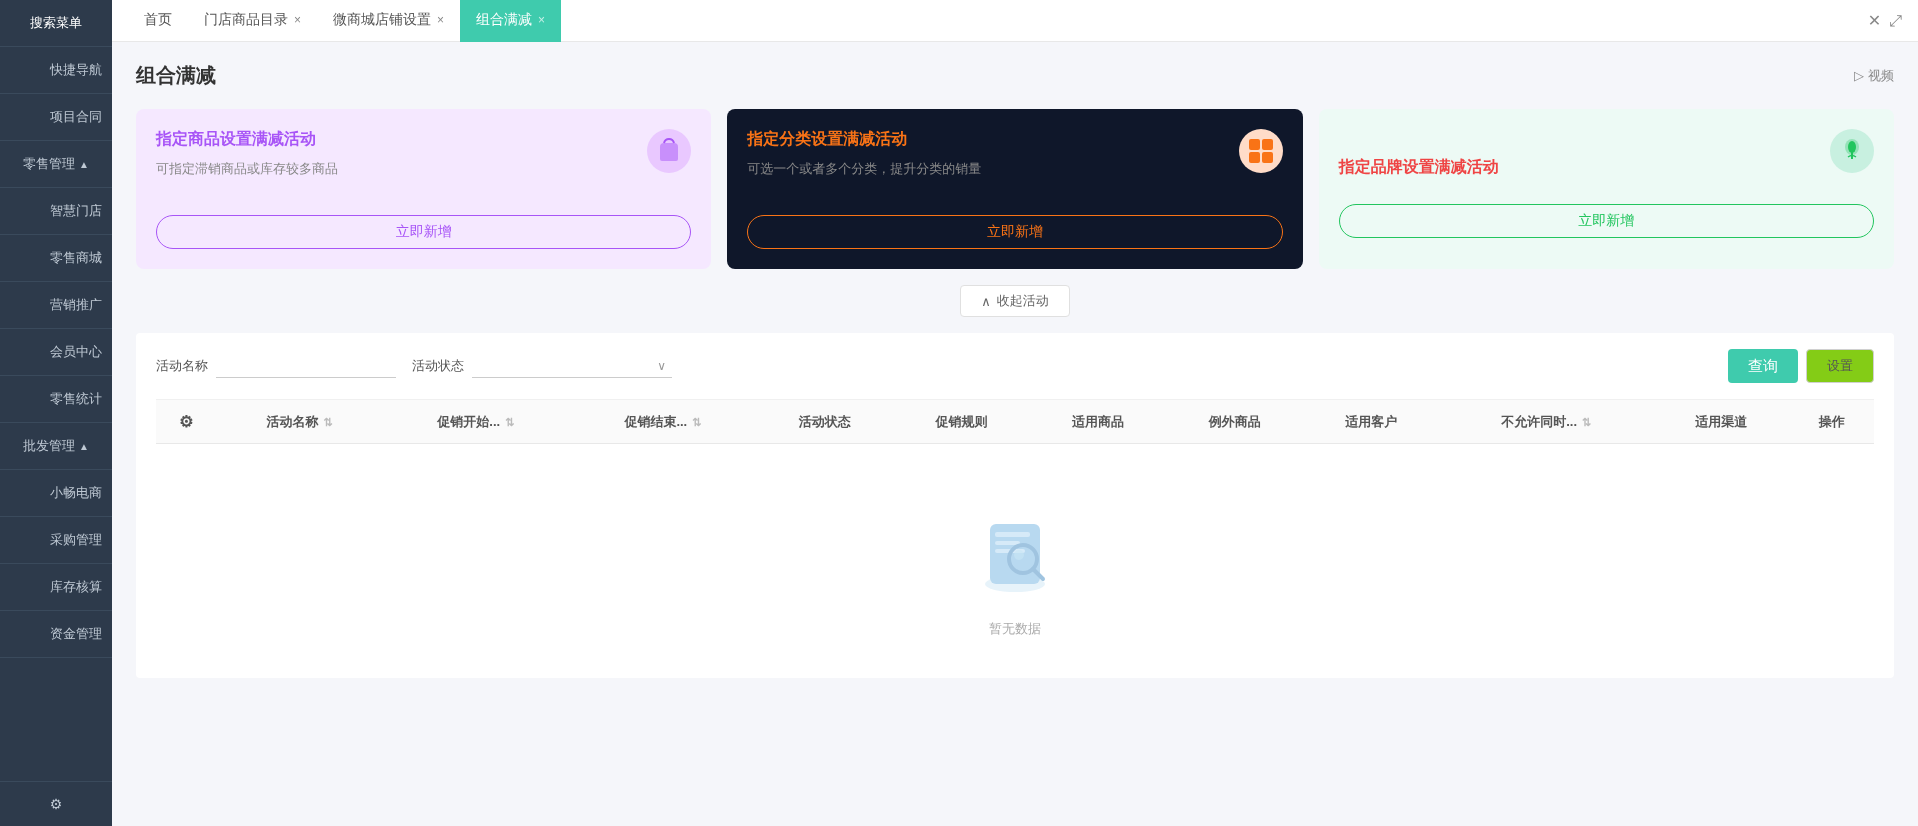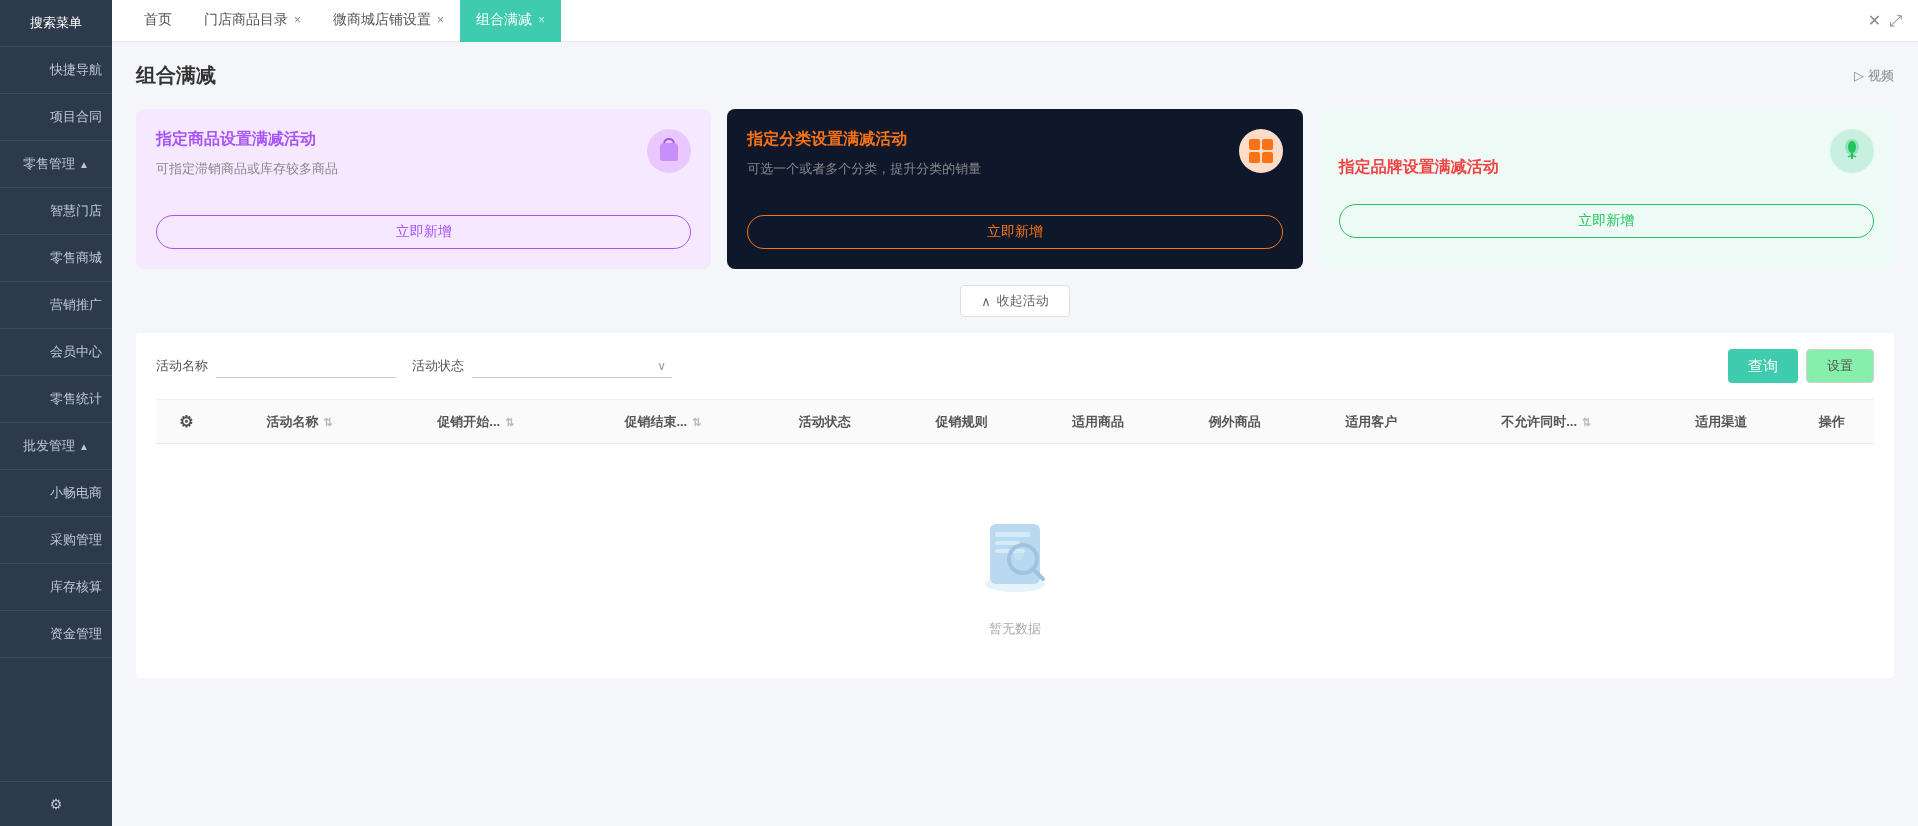--- a/index.html
+++ b/index.html
@@ -256,21 +256,21 @@
     .btn-primary {
       background: #3fcbad;
       color: #fff;
       border: none;
       border-radius: 4px;
       padding: 7px 20px;
       cursor: pointer;
       font-size: 15px;
     }
     .btn-default {
-      background: #86efac;
+      background: #84cc16;
       color: #555;
       border: 1px solid #d0d0d0;
       border-radius: 4px;
       padding: 7px 20px;
       cursor: pointer;
       font-size: 13px;
     }
 
     
     .table-container {

